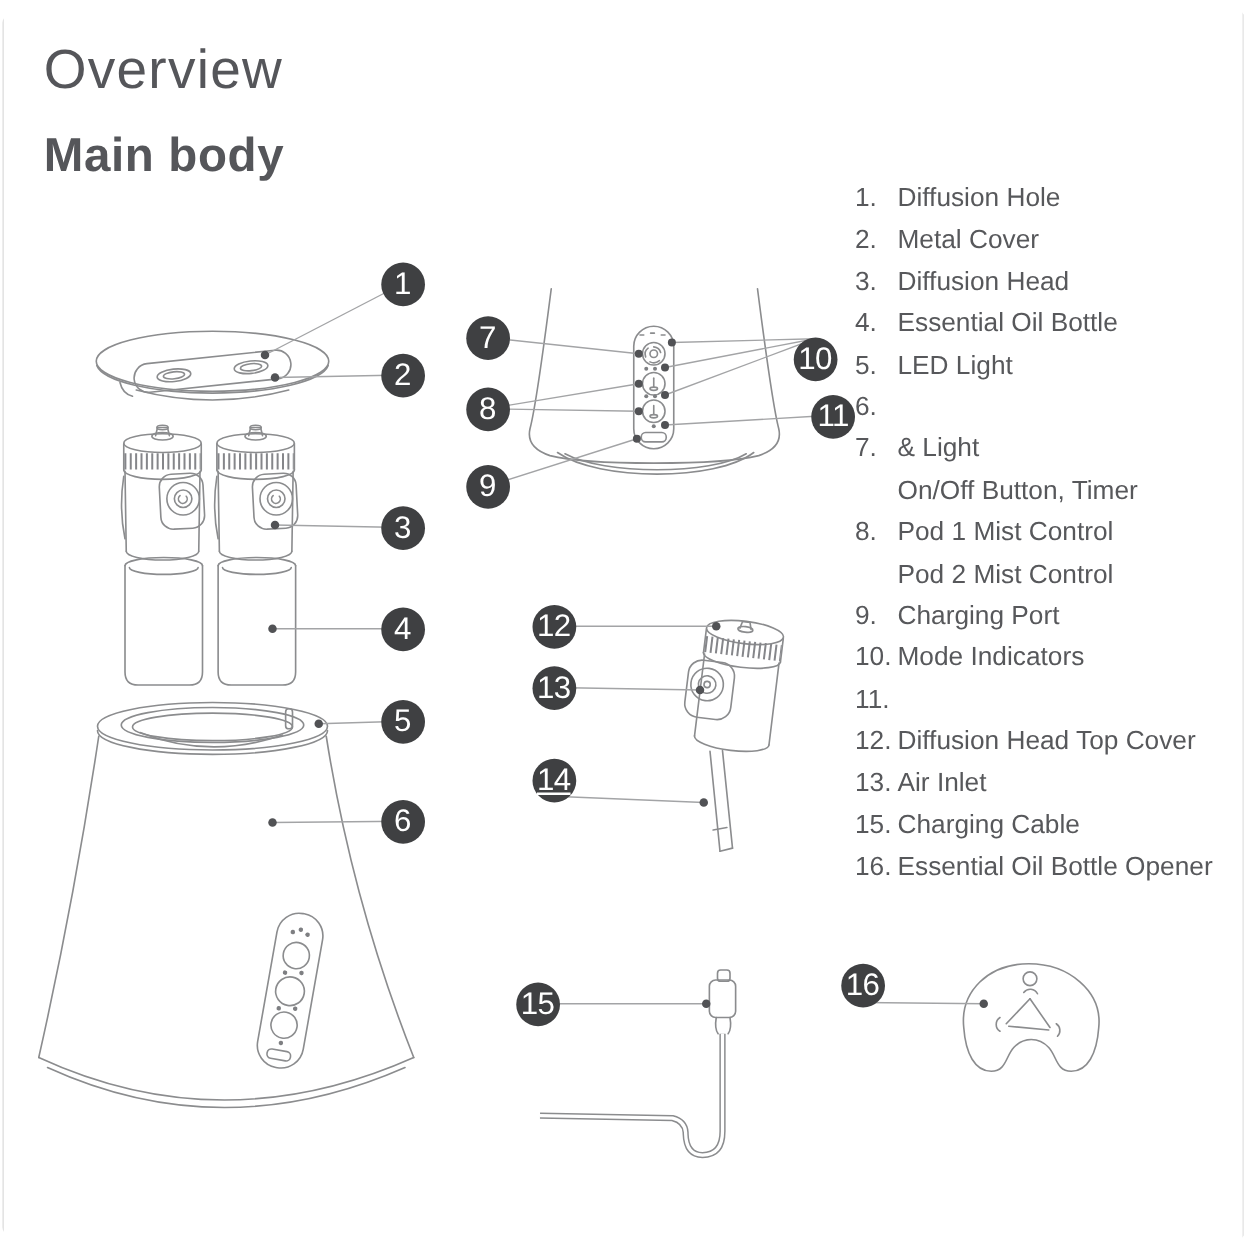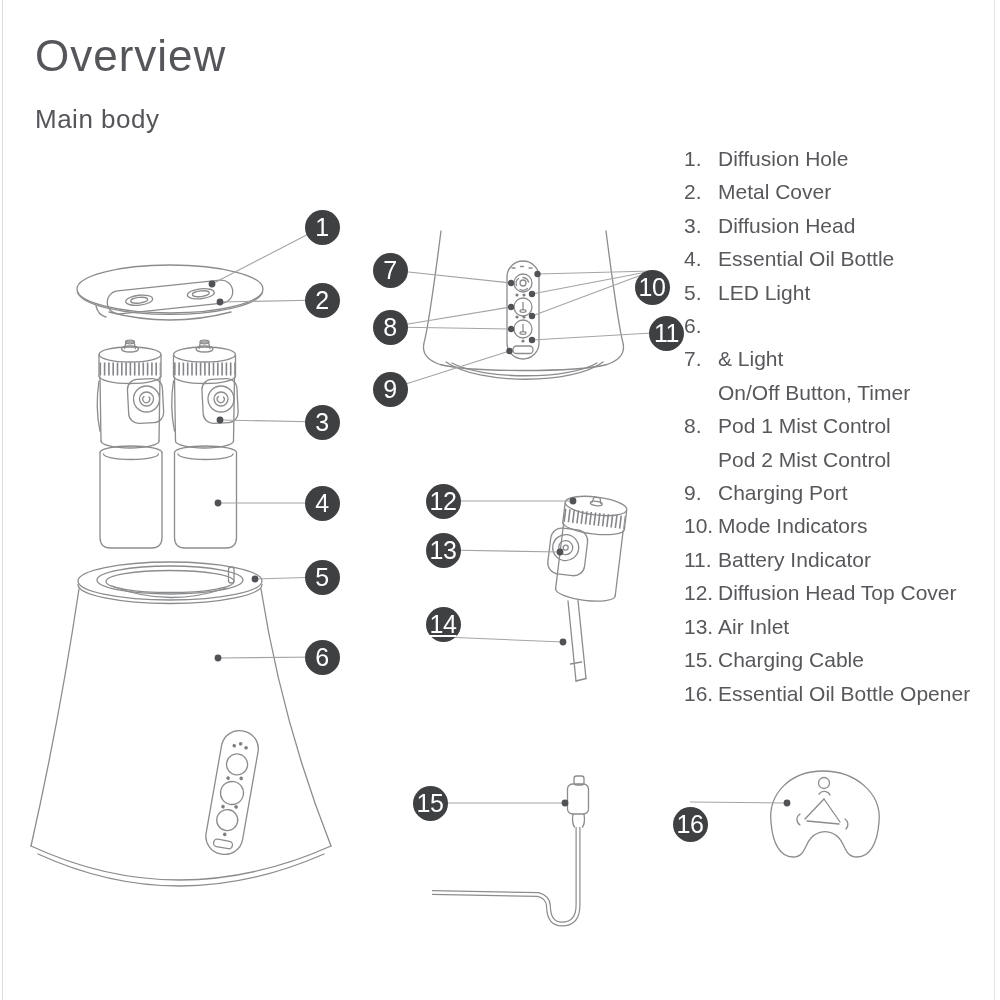--- a/index.html
+++ b/index.html
@@ -1,25 +1,25 @@
 <!DOCTYPE html>
 <html><head>
 <meta charset="utf-8">
 <style>
   html,body { margin:0; padding:0; background:#ffffff; }
   body { width:1000px; height:1000px; font-family:"Liberation Sans", sans-serif; }
-  .page { position:relative; width:1000px; height:1000px; background:#ffffff; overflow:hidden; color:#55565a; }
+  .page { position:relative; width:1000px; height:1000px; background:#ffffff; overflow:hidden; color:#55565a;border-radius:27px; }
 
   .edge { position:absolute; top:0; width:1px; height:1000px; background:#dcdcdc; }
   .edge.left { left:2px; }
   .edge.right { left:994px; background:#e2e2e2; }
 
   .title { position:absolute; left:35px; top:34px; margin:0; font-size:44px; font-weight:400;
            letter-spacing:1px; color:#55565a; line-height:1; }
-  .subtitle { position:absolute; left:35px; top:106px; margin:0; font-size:26px; font-weight:400;
+  .subtitle { position:absolute; left:35px; top:106px; margin:0; font-size:38px; font-weight:700;
            letter-spacing:0.5px; color:#55565a; line-height:1; }
 
   svg.diagram { position:absolute; left:0; top:0; }
   .art :is(path,ellipse,rect,circle,line) { stroke:#8b8c8e; fill:none; stroke-width:1.3;
         stroke-linecap:round; stroke-linejoin:round; }
   .art .ribs  { stroke:#85868a; stroke-width:13; stroke-dasharray:1.6 2.7; stroke-linecap:butt; }
   .art .fdot  { fill:#7e7f82; stroke:none; }
   .art .cable-outer { stroke:#8b8c8e; stroke-width:5; stroke-linecap:butt; }
   .art .cable-inner { stroke:#ffffff; stroke-width:2.6; stroke-linecap:butt; }
   .leaders path { stroke:#a3a4a6; stroke-width:1.1; fill:none; }
@@ -221,21 +221,21 @@
   <div class="badge" style="left:304.5px; top:639.5px;">6</div>
   <div class="badge" style="left:372.5px; top:252.5px;">7</div>
   <div class="badge" style="left:372.5px; top:309.5px;">8</div>
   <div class="badge" style="left:372.5px; top:371.5px;">9</div>
   <div class="badge" style="left:634.5px; top:253.5px;margin-top:16px;">10</div>
   <div class="badge" style="left:649px; top:315.5px;">11</div>
   <div class="badge" style="left:425.5px; top:483.5px;">12</div>
   <div class="badge" style="left:425.5px; top:532.5px;">13</div>
   <div class="badge" style="left:425.5px; top:607px;text-decoration:underline;">14</div>
   <div class="badge" style="left:412.5px; top:785.5px;">15</div>
-  <div class="badge" style="left:672.5px; top:807px;text-align:center;">16</div>
+  <div class="badge" style="left:672.5px; top:771px;text-align:center;">16</div>
 
   <div class="legend">
   <div class="legend-item">
     <div class="legend-num num">1.</div>
     <div class="legend-lines lines">
           <div class="legend-line">Diffusion Hole</div>
         </div>
   </div>
 
   <div class="legend-item">
@@ -295,23 +295,20 @@
 
   <div class="legend-item">
     <div class="legend-num num">10.</div>
     <div class="legend-lines lines">
           <div class="legend-line">Mode Indicators</div>
         </div>
   </div>
 
   <div class="legend-item">
     <div class="legend-num num">11.</div>
-    <div class="legend-lines lines">
-          <div class="legend-line">Battery Indicator</div>
-        </div>
   </div>
 
   <div class="legend-item">
     <div class="legend-num num">12.</div>
     <div class="legend-lines lines">
           <div class="legend-line">Diffusion Head Top Cover</div>
         </div>
   </div>
 
   <div class="legend-item">

